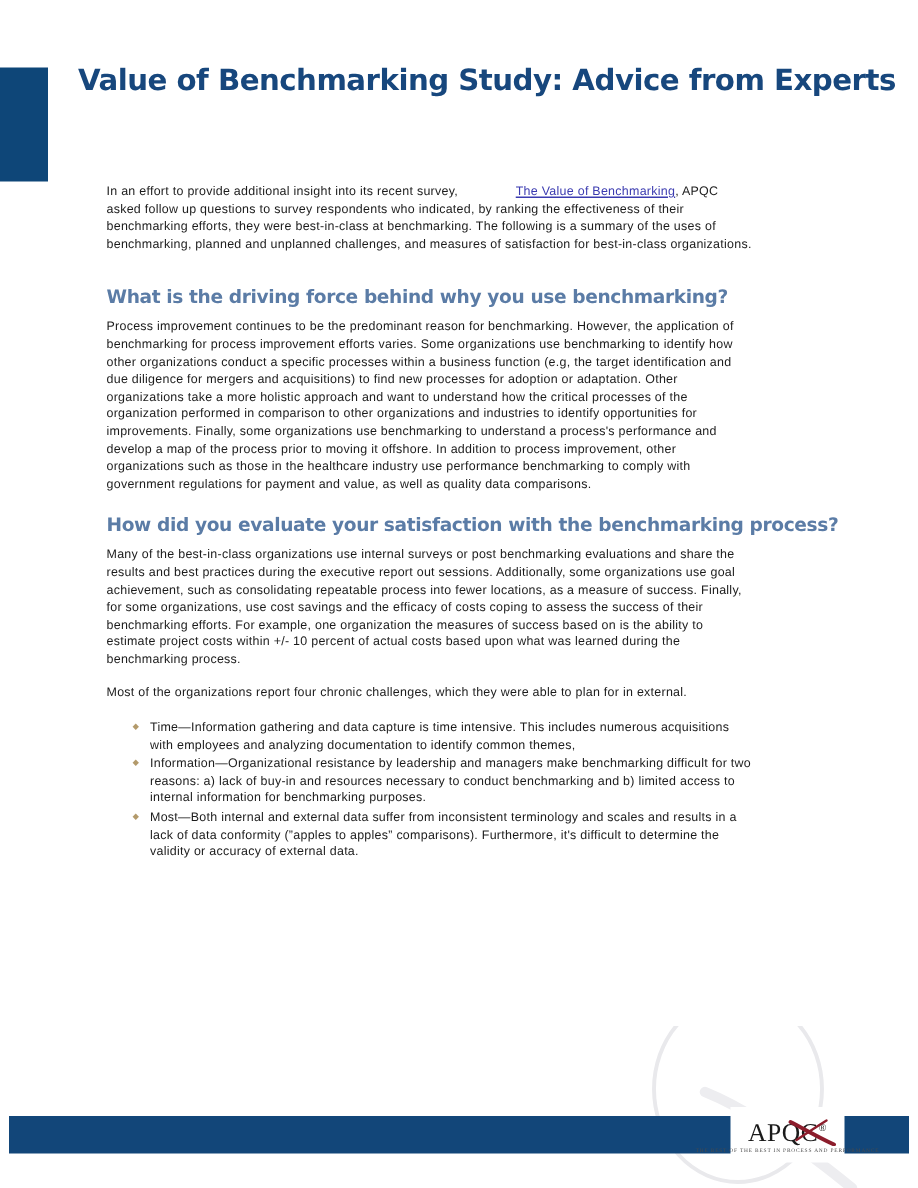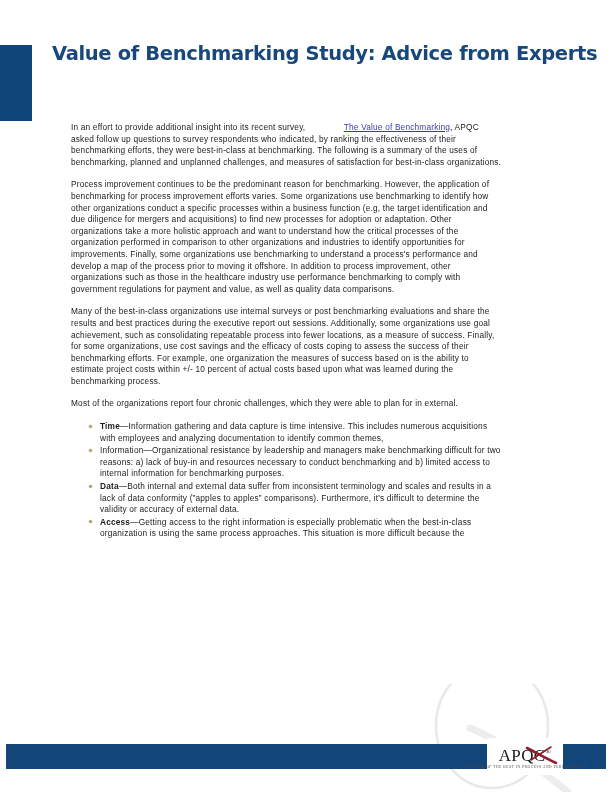--- a/index.html
+++ b/index.html
@@ -100,21 +100,21 @@
   }
   ul.challenge-list li .bullet-mark {
     position: absolute;
     left: 18px;
     top: 3.5px;
     width: 3px;
     height: 3px;
     background: #b39a6b;
     transform: rotate(45deg);
   }
-  .term-bold { font-weight: bold; }
+  .term-bold { font-weight: normal; }
 
   
   #footer-block {
     position: absolute;
     left: 0;
     bottom: 0;
     width: 612px;
     height: 92px;
   }
   #footer-watermark {
@@ -184,42 +184,40 @@
   <div id="header-accent-bar"></div>
   <div id="doc-title">Value of Benchmarking Study:  Advice from Experts</div>
 </div>
 
 <div id="content">
 
   <p class="body-text">
     <span>In an effort to provide additional insight into its recent survey, </span><a class="inline-link" href="#">The Value of Benchmarking</a><span>, APQC asked follow up questions to survey respondents who indicated, by ranking the effectiveness of their benchmarking efforts,  they were best-in-class at benchmarking. The following is a summary of the uses of benchmarking, planned and unplanned challenges, and measures of satisfaction for best-in-class organizations.</span>
   </p>
 
+  <h2 class="section-heading first">What is the driving force behind why you use benchmarking?</h2>
   <p class="body-text">Process improvement continues to be the predominant reason for benchmarking. However, the application of benchmarking for process improvement efforts varies. Some organizations use benchmarking to identify how other organizations conduct a specific processes within a business function (e.g, the target identification and due diligence for mergers and acquisitions) to find new processes for adoption or adaptation. Other organizations take a more holistic approach and want to understand how the critical processes of the organization performed in comparison to other organizations and industries to identify opportunities for improvements. Finally, some organizations use benchmarking to understand a process's performance and develop a map of the process prior to moving it offshore. In addition to process improvement, other organizations such as those in the healthcare industry use performance benchmarking to comply with government regulations for payment and value, as well as quality data comparisons.</p>
 
+  <h2 class="section-heading">How did you evaluate your satisfaction with the benchmarking process?</h2>
   <p class="body-text">Many of the best-in-class organizations use internal surveys or post benchmarking evaluations and share the results and best practices during the executive report out sessions. Additionally, some organizations use goal achievement, such as consolidating repeatable process into fewer locations, as a measure of success. Finally, for some organizations, use cost savings and the efficacy of costs coping to assess the success of their benchmarking efforts. For example, one organization the measures of success based on is the ability to estimate project costs within +/- 10 percent of actual costs based upon what was learned during the benchmarking process.</p>
 
   <p class="body-text">Most of the organizations report four chronic challenges, which they were able to plan for in external.</p>
 
   <ul class="challenge-list">
     <li>
       <span class="bullet-mark"></span>
       <span class="challenge-term term-bold">Time</span><span class="challenge-text">—Information gathering and data capture is time intensive. This includes numerous acquisitions with employees and analyzing documentation to identify common themes,</span>
     </li>
     <li>
       <span class="bullet-mark"></span>
       <span class="challenge-term">Information</span><span class="challenge-text">—Organizational resistance by leadership and managers make benchmarking difficult for two reasons: a) lack of buy-in and resources necessary to conduct benchmarking and b) limited access to internal information for benchmarking purposes.</span>
     </li>
     <li>
       <span class="bullet-mark"></span>
-      <span class="challenge-term term-bold">Data</span><span class="challenge-text">—Both internal and external data suffer from inconsistent terminology and scales and results in a lack of data conformity (”apples to apples” comparisons).  Furthermore, it's difficult to determine the validity or accuracy of external data.</span>
-    </li>
-    <li>
-      <span class="bullet-mark"></span>
-      <span class="challenge-term term-bold">Access</span><span class="challenge-text">—Getting access to the right information is especially problematic when the best-in-class organization is using the same process approaches. This situation is more difficult because the</span>
+      <span class="challenge-term term-bold">Most</span><span class="challenge-text">—Both internal and external data suffer from inconsistent terminology and scales and results in a lack of data conformity (”apples to apples” comparisons).  Furthermore, it's difficult to determine the validity or accuracy of external data.</span>
     </li>
   </ul>
 </div>
 
 <div id="footer-block">
 
   <div id="footer-watermark">
     <svg width="210" height="112" viewBox="0 0 210 112">
       <g fill="none" stroke="#e9e9ec" stroke-width="2.6">
         <ellipse cx="96" cy="42" rx="56" ry="62"></ellipse>

